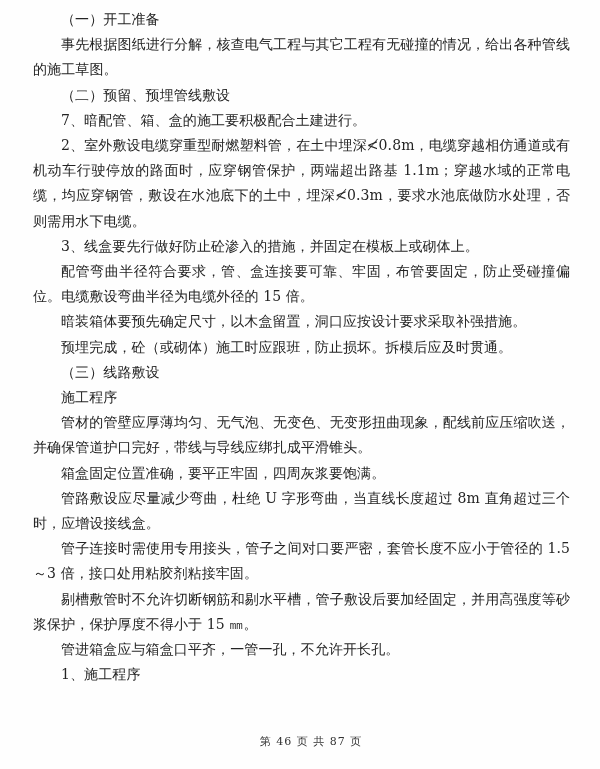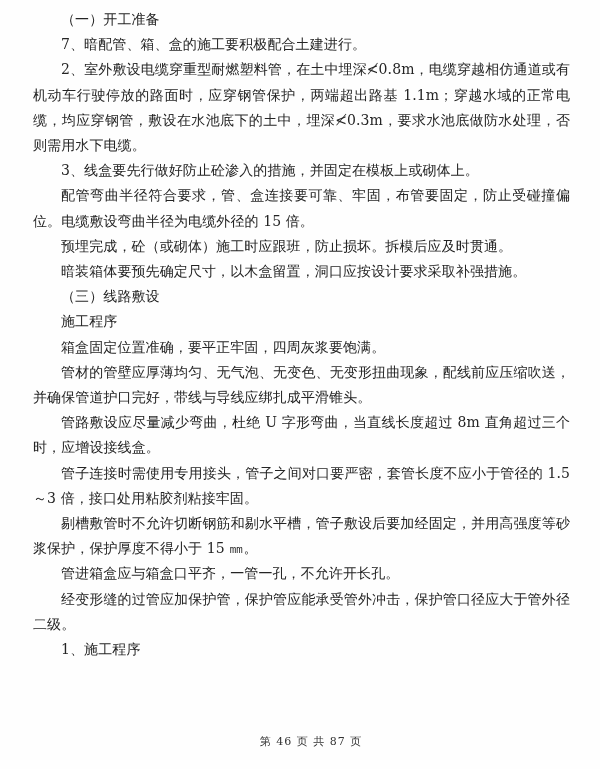--- a/index.html
+++ b/index.html
@@ -43,31 +43,32 @@
     color: #333333;
     letter-spacing: 1px;
   }
 </style>
 </head>
 <body>
 
 <div class="page">
   <div class="doc-body">
     <p class="para">（一）开工准备</p>
+    <p class="para">事先根据图纸进行分解，核查电气工程与其它工程有无碰撞的情况，给出各种管线的施工草图。</p>
+    <p class="para">（二）预留、预埋管线敷设</p>
     <p class="para">7、暗配管、箱、盒的施工要积极配合土建进行。</p>
     <p class="para">2、室外敷设电缆穿重型耐燃塑料管，在土中埋深≮0.8m，电缆穿越相仿通道或有机动车行驶停放的路面时，应穿钢管保护，两端超出路基 1.1m；穿越水域的正常电缆，均应穿钢管，敷设在水池底下的土中，埋深≮0.3m，要求水池底做防水处理，否则需用水下电缆。</p>
     <p class="para">3、线盒要先行做好防止砼渗入的措施，并固定在模板上或砌体上。</p>
     <p class="para">配管弯曲半径符合要求，管、盒连接要可靠、牢固，布管要固定，防止受碰撞偏位。电缆敷设弯曲半径为电缆外径的 15 倍。</p>
+    <p class="para">暗装箱体要预先确定尺寸，以木盒留置，洞口应按设计要求采取补强措施。</p>
     <p class="para">预埋完成，砼（或砌体）施工时应跟班，防止损坏。拆模后应及时贯通。</p>
-    <p class="para">暗装箱体要预先确定尺寸，以木盒留置，洞口应按设计要求采取补强措施。</p>
     <p class="para">（三）线路敷设</p>
     <p class="para">施工程序</p>
+    <p class="para">管材的管壁应厚薄均匀、无气泡、无变色、无变形扭曲现象，配线前应压缩吹送，并确保管道护口完好，带线与导线应绑扎成平滑锥头。</p>
     <p class="para">箱盒固定位置准确，要平正牢固，四周灰浆要饱满。</p>
-    <p class="para">管材的管壁应厚薄均匀、无气泡、无变色、无变形扭曲现象，配线前应压缩吹送，并确保管道护口完好，带线与导线应绑扎成平滑锥头。</p>
     <p class="para">管路敷设应尽量减少弯曲，杜绝 U 字形弯曲，当直线长度超过 8m 直角超过三个时，应增设接线盒。</p>
     <p class="para">管子连接时需使用专用接头，管子之间对口要严密，套管长度不应小于管径的 1.5～3 倍，接口处用粘胶剂粘接牢固。</p>
     <p class="para">剔槽敷管时不允许切断钢筋和剔水平槽，管子敷设后要加经固定，并用高强度等砂浆保护，保护厚度不得小于 15 ㎜。</p>
     <p class="para">管进箱盒应与箱盒口平齐，一管一孔，不允许开长孔。</p>
-    <p class="para">经变形缝的过管应加保护管，保护管应能承受管外冲击，保护管口径应大于管外径二级。</p>
     <p class="para">1、施工程序</p>
   </div>
   <div class="page-footer">第 46 页  共 87 页</div>
 </div>
 
 </body></html>

